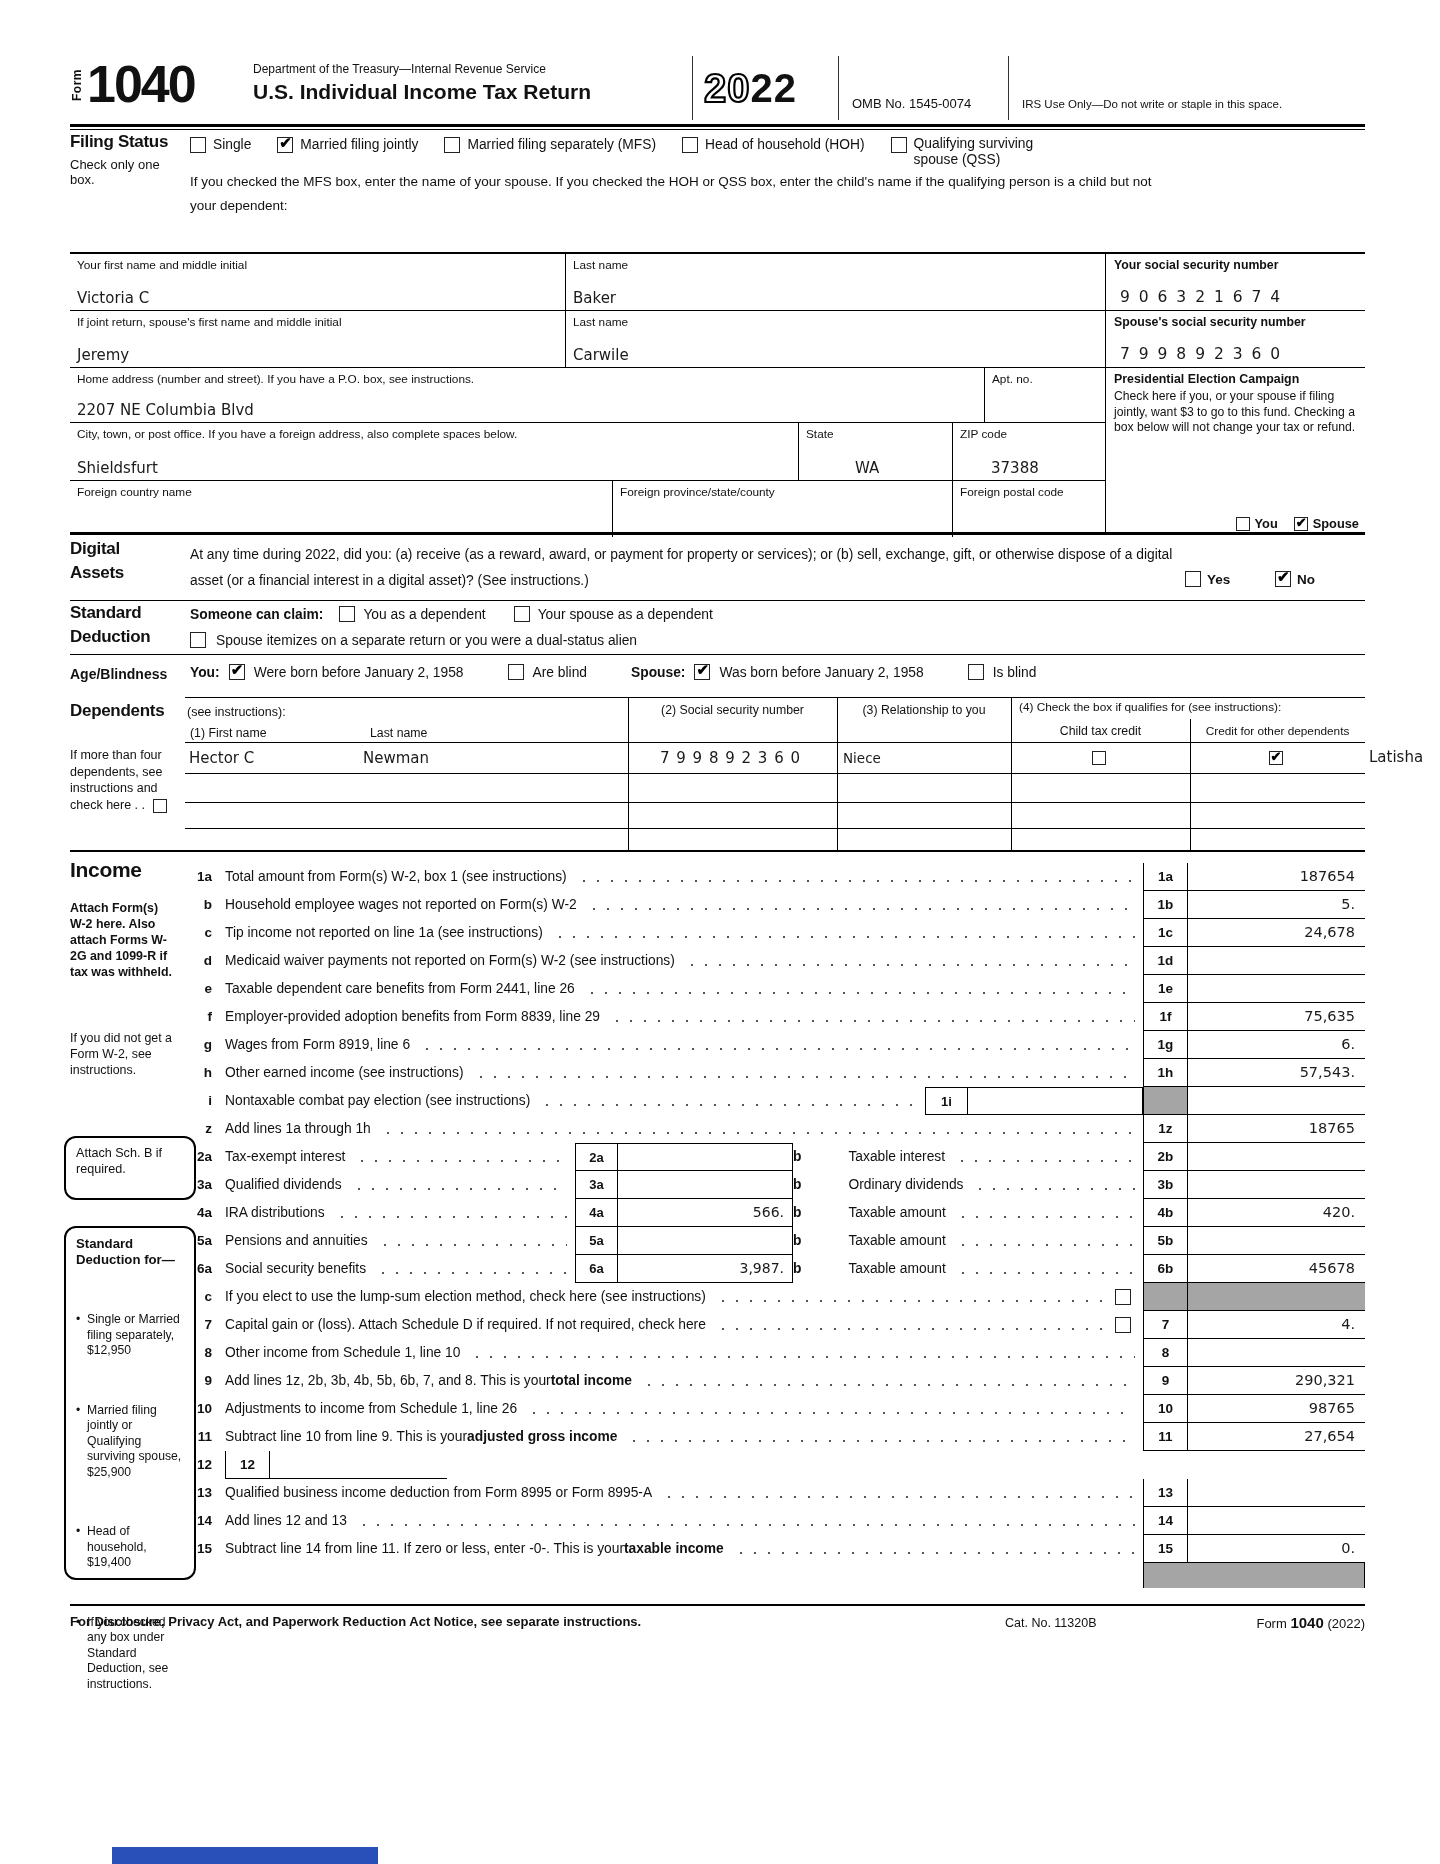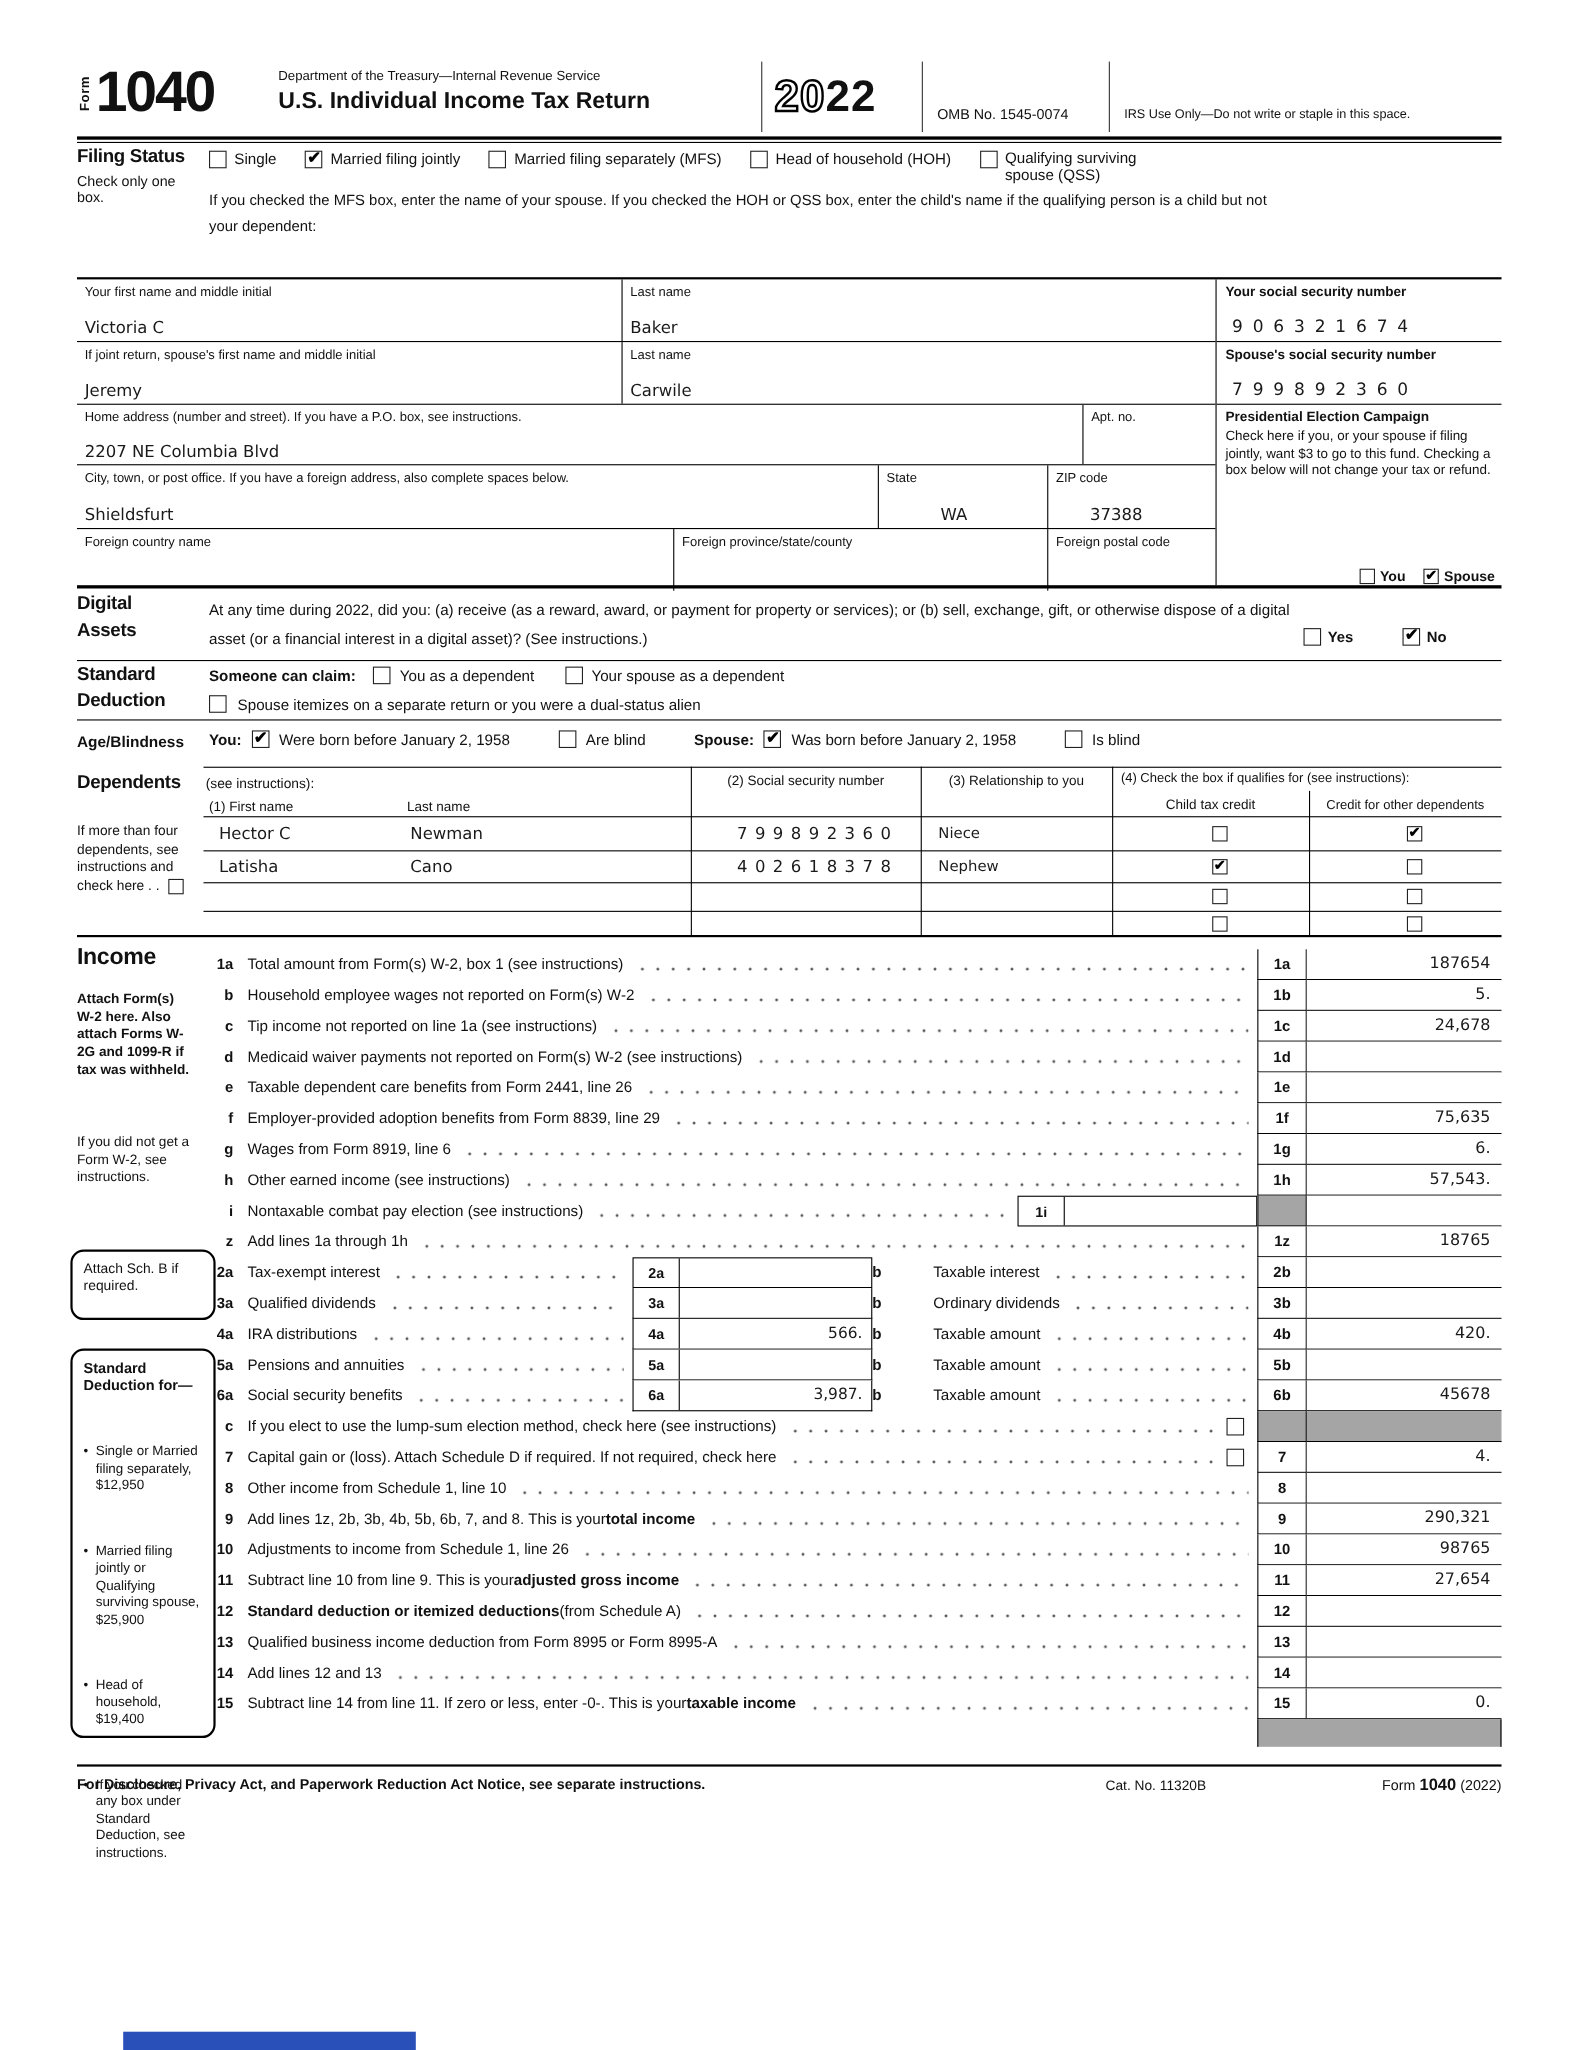--- a/index.html
+++ b/index.html
@@ -79,21 +79,21 @@
   .dep-margin .cb { margin-left:4px; vertical-align:-4px; }
   .dhead-1 { position:absolute; left:120px; top:29px; font-size:12.3px; }
   .dhead-1b { position:absolute; left:300px; top:29px; font-size:12.3px; }
   .dhead-2 { position:absolute; left:558px; width:209px; top:6px; text-align:center; font-size:12.3px; line-height:15px; }
   .dhead-3 { position:absolute; left:767px; width:174px; top:6px; text-align:center; font-size:12.3px; line-height:15px; }
   .dhead-4 { position:absolute; left:949px; width:346px; top:3px; font-size:11.8px; }
   .dhead-4a { position:absolute; left:941px; width:179px; top:27px; text-align:center; font-size:12.3px; }
   .dhead-4b { position:absolute; left:1120px; width:175px; top:27px; text-align:center; font-size:11.8px; }
   .dvline { position:absolute; width:1px; background:#000; top:0; bottom:0; }
   .dhline { position:absolute; left:115px; right:0; height:1px; background:#000; }
-  .dep-rows { position:absolute; left:123px; top:45px; width:1180px; display:flex; flex-direction:column; }
+  .dep-rows { position:absolute; left:113px; top:45px; width:1180px; display:flex; flex-direction:row; }
   .drow { display:flex; align-items:center; height:31px; }
   .drow:nth-of-type(2) { height:29px; }
   .drow:nth-of-type(3) { height:26px; }
   .drow:nth-of-type(4) { height:24px; }
   .dc { font-size:15px; }
   .dfirst { width:180px; padding-left:6px; }
   .dlast { width:263px; }
   .dssn { width:209px; text-align:center; letter-spacing:1px; }
   .drel { width:174px; padding-left:8px; font-size:13.5px; }
   .dctc { width:179px; display:flex; justify-content:center; }
@@ -746,27 +746,20 @@
             <span class="txt"></span>
             <span class="leader"></span>
 
           </div>
           <div class="ibox">11</div>
           <div class="iamt fill">27,654</div>
         </div>
 
         <div class="irow">
           <div class="inum">12</div>
-          <div class="idesc">
-            <span class="txt"></span>
-            <span class="txt b">Standard deduction or itemized deductions</span>
-            <span class="txt"> (from Schedule A)</span>
-            <span class="leader"></span>
-
-          </div>
           <div class="ibox">12</div>
           <div class="iamt fill"></div>
         </div>
 
         <div class="irow">
           <div class="inum">13</div>
           <div class="idesc">
             <span class="txt">Qualified business income deduction from Form 8995 or Form 8995-A</span>
             <span class="txt b"></span>
             <span class="txt"></span>

